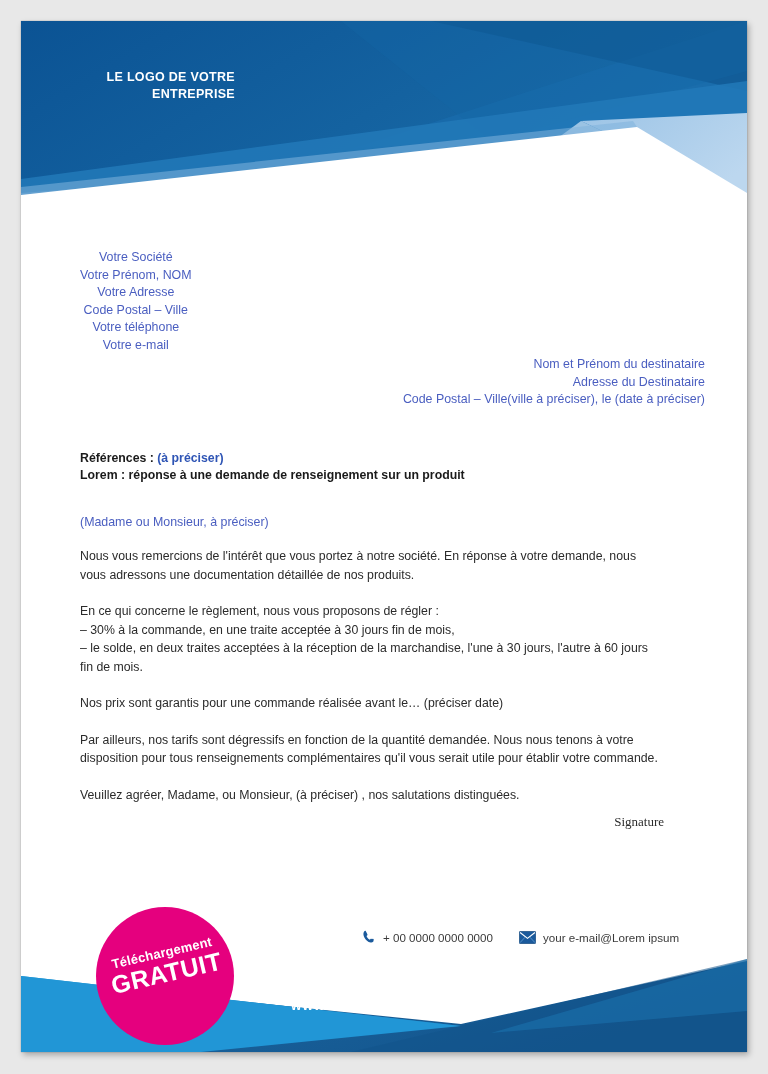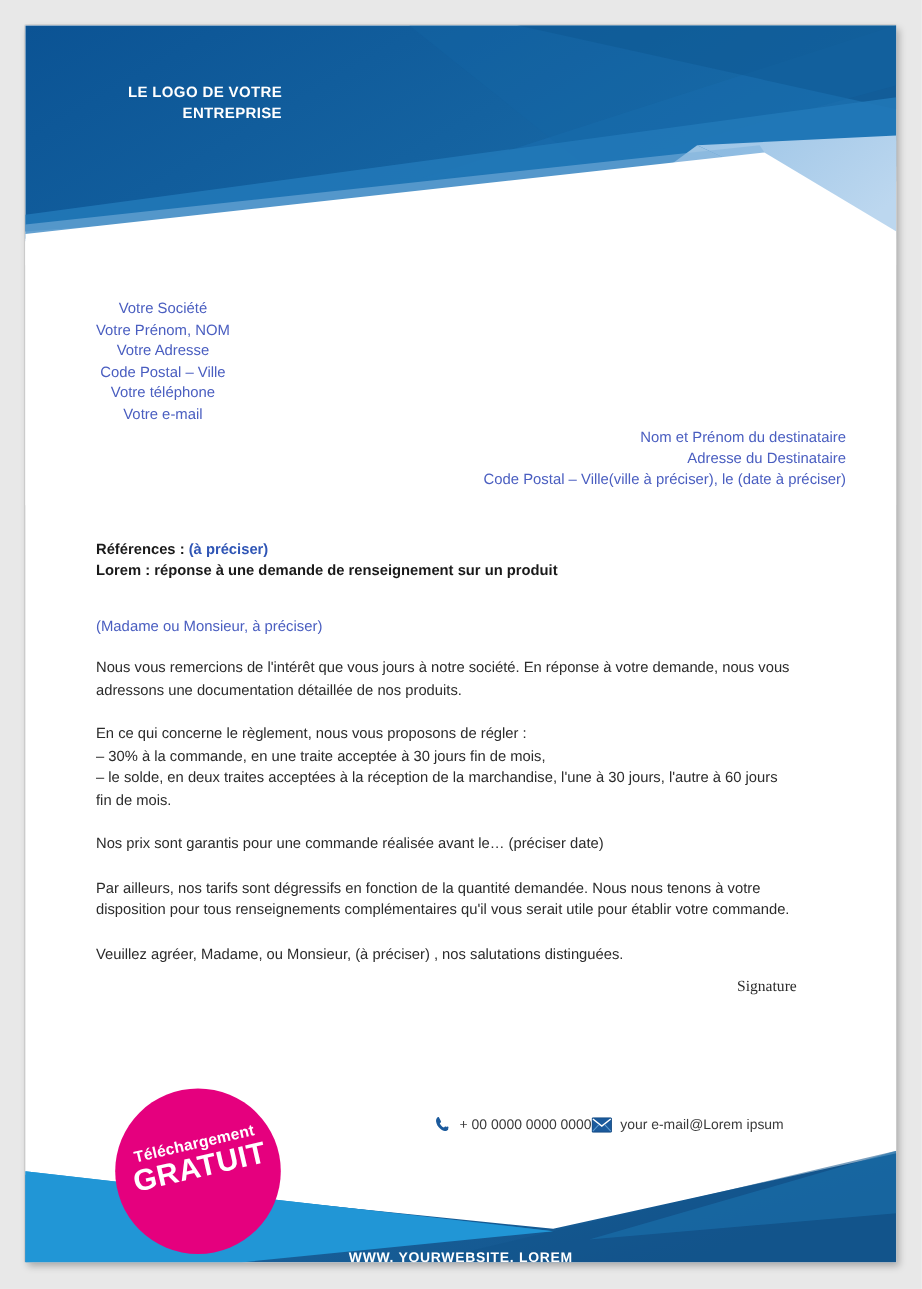--- a/index.html
+++ b/index.html
@@ -146,20 +146,21 @@
     margin-top: -1px;
   }
 
   
   #contact-row {
     position: absolute;
     left: 340px;
     top: 908px;
     display: flex;
     align-items: center;
+    gap: 26px;
     font-size: 11.6px;
     color: #3a3a3a;
   }
   .contact-item {
     display: flex;
     align-items: center;
     gap: 7px;
   }
   .contact-item svg { display: block; }
 
@@ -168,21 +169,20 @@
     left: 0;
     top: 978px;
     width: 604px;
     text-align: center;
     padding-left: 122px;
     box-sizing: border-box;
     color: #ffffff;
     font-size: 11.6px;
     font-weight: bold;
     letter-spacing: 0.6px;
-    margin-top: 43px;
   }
 </style>
 </head>
 <body>
 
 <div id="page">
 
   <svg class="svg-layer" viewBox="0 0 726 1031">
     <defs>
       <linearGradient id="gHeadA" x1="0" y1="0" x2="1" y2="0.4">
@@ -272,21 +272,21 @@
       <span>Références : </span><span class="hint">(à préciser)</span>
     </div>
     <div>
       <span>Lorem : </span><span class="obj-text"> réponse à une demande de renseignement sur un produit</span>
     </div>
   </div>
 
   <div id="salutation">(Madame ou Monsieur, à préciser)</div>
 
   <div id="body-block">
-    <p>Nous vous remercions de l'intérêt que vous jours à notre société. En réponse à votre demande, nous vous adressons une documentation détaillée de nos produits.</p>
+    <p>Nous vous remercions de l'intérêt que vous portez à notre société. En réponse à votre demande, nous vous adressons une documentation détaillée de nos produits.</p>
     <p class="pre" style="white-space:pre-line">En ce qui concerne le règlement, nous vous proposons de régler :
 – 30% à la commande, en une traite acceptée à 30 jours fin de mois,
 – le solde, en deux traites acceptées à la réception de la marchandise, l'une à 30 jours, l'autre à 60 jours fin de mois.</p>
     <p>Nos prix sont garantis pour une commande réalisée avant le… (préciser date)</p>
     <p>Par ailleurs, nos tarifs sont dégressifs en fonction de la quantité demandée. Nous nous tenons à votre disposition pour tous renseignements complémentaires qu'il vous serait utile pour établir votre commande.</p>
     <p>Veuillez agréer, Madame, ou Monsieur, (à préciser) , nos salutations distinguées.</p>
   </div>
 
   <div id="signature">Signature</div>
 

